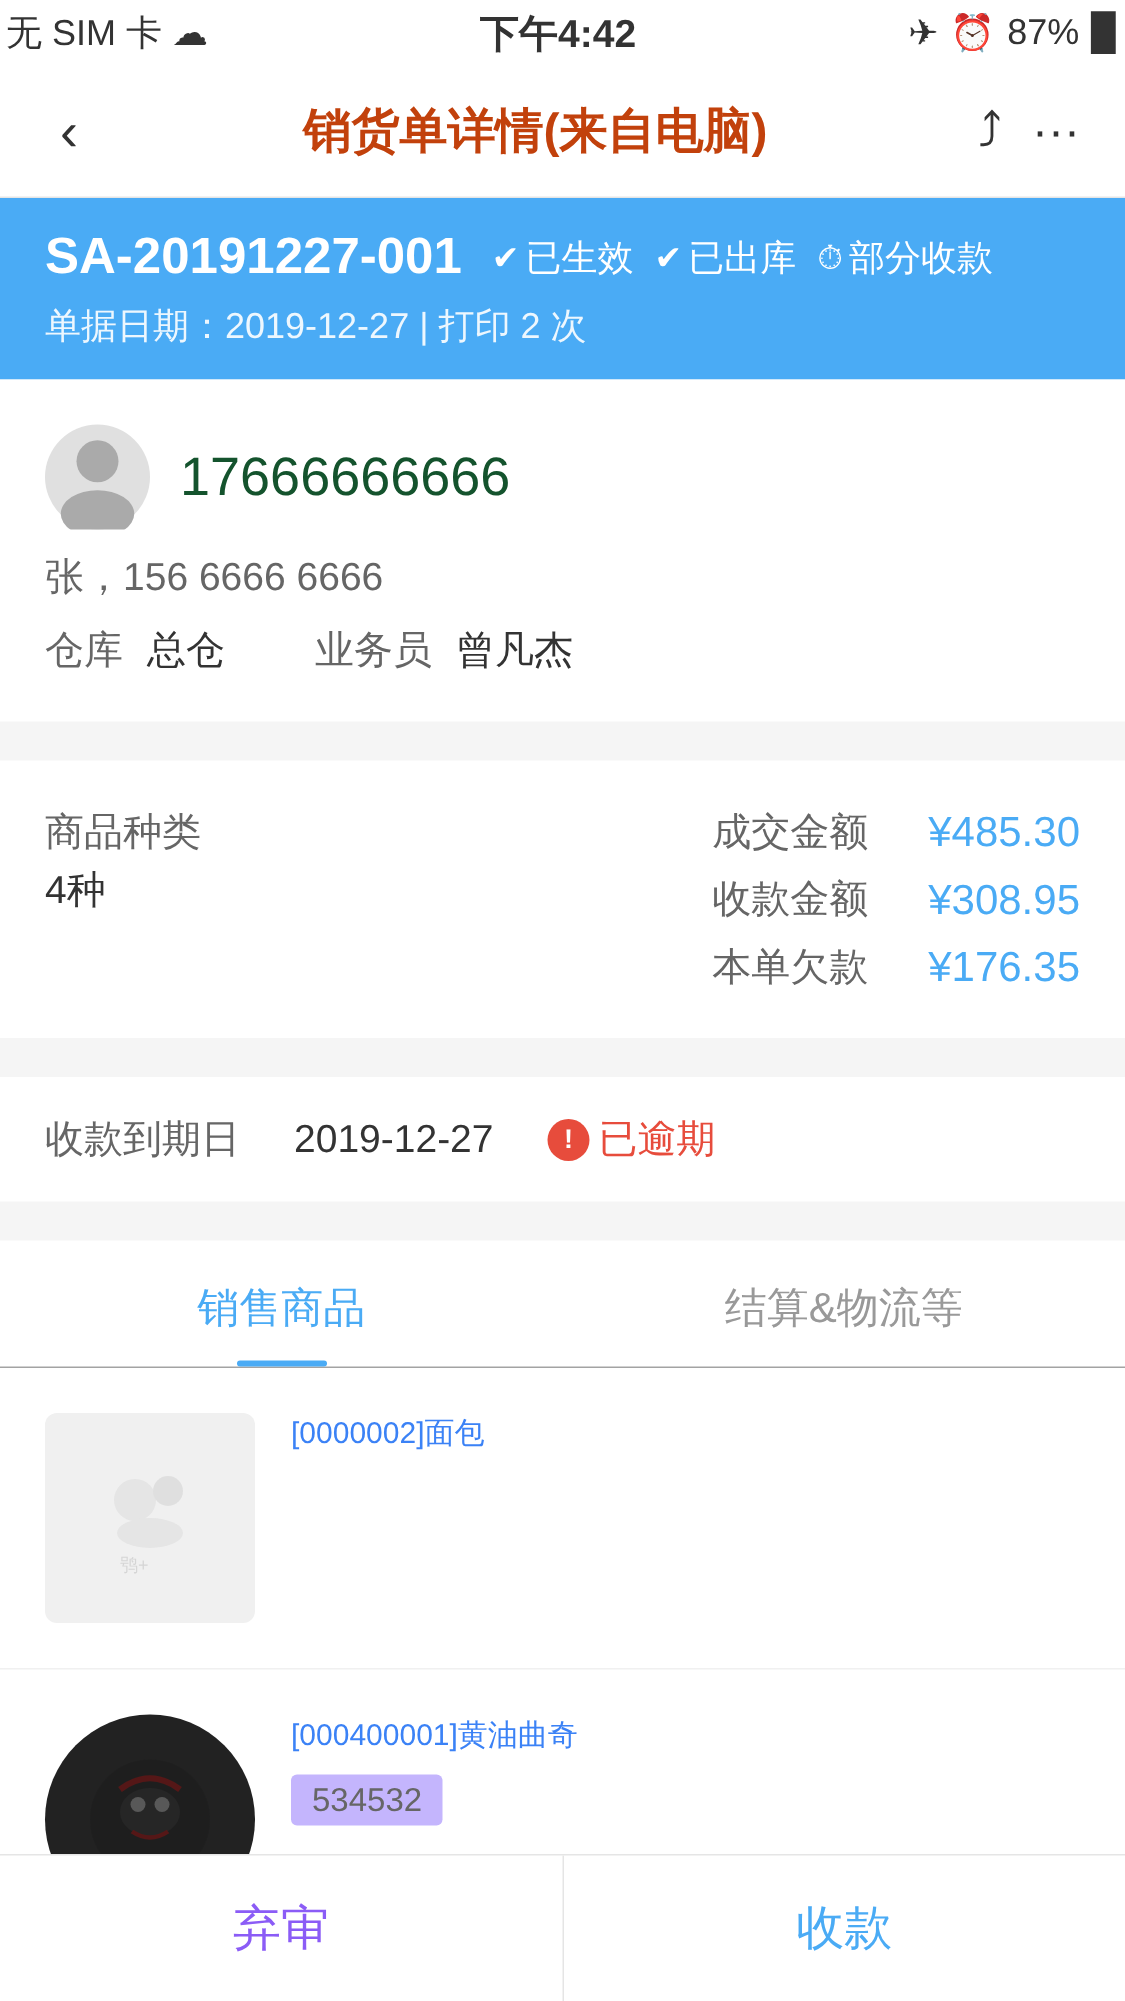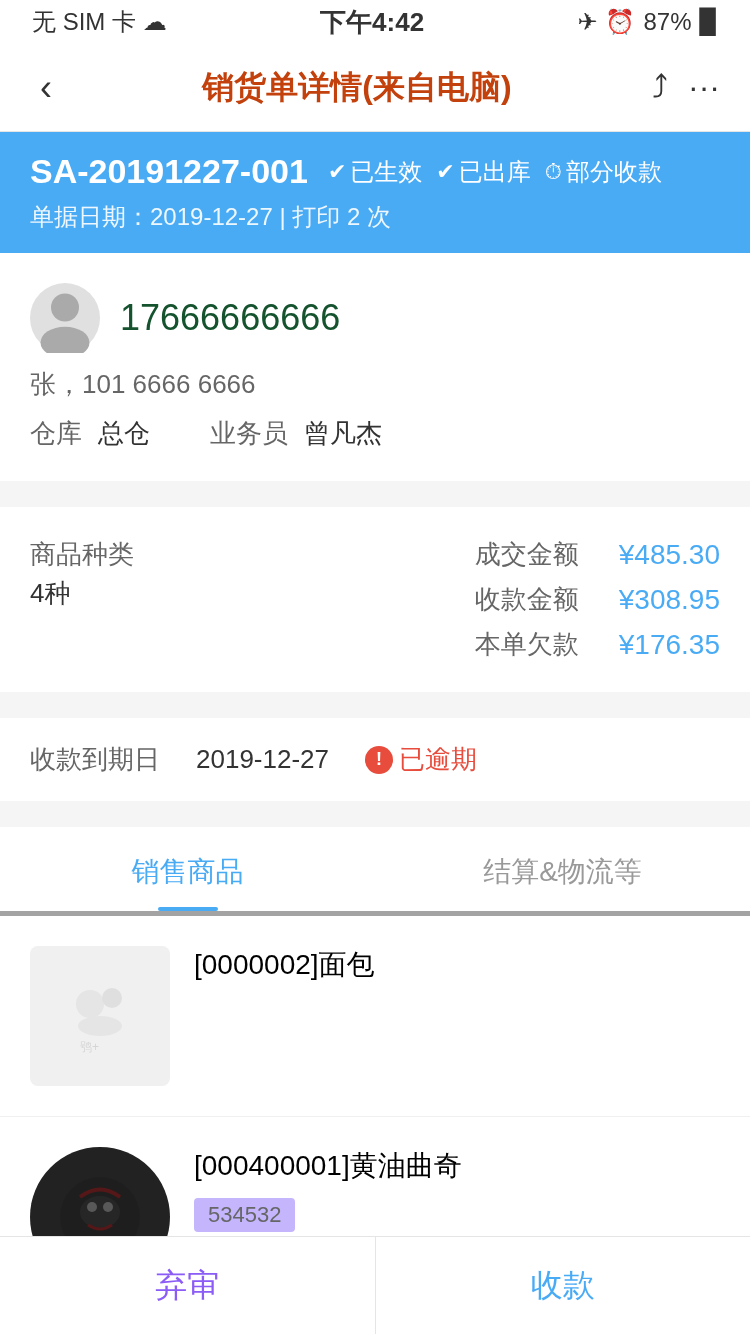--- a/index.html
+++ b/index.html
@@ -13,21 +13,21 @@
       color: #333;
     }
 
     
     .status-bar {
       background: #fff;
       height: 44px;
       display: flex;
       align-items: center;
       justify-content: space-between;
-      padding: 0 32px;
+      padding: 0 4px;
       font-size: 24px;
       font-weight: 500;
     }
     .status-left { display: flex; align-items: center; gap: 10px; }
     .status-center { font-size: 26px; font-weight: 600; }
     .status-right { display: flex; align-items: center; gap: 8px; font-size: 24px; }
 
     
     .nav-bar {
       background: #fff;
@@ -192,21 +192,21 @@
       align-items: center;
       justify-content: center;
       color: #fff;
       font-size: 18px;
       font-weight: 700;
     }
 
     
     .tabs-section {
       background: #fff;
-      border-bottom: 5px solid #a3a3a3;
+      border-bottom: 1px solid #a3a3a3;
     }
     .tabs-container {
       display: flex;
     }
     .tab {
       flex: 1;
       text-align: center;
       padding: 26px 0 20px;
       font-size: 28px;
       color: #999;
@@ -252,22 +252,22 @@
     }
     .product-thumb svg {
       width: 80px;
       height: 80px;
       opacity: 0.3;
     }
     .product-info {
       flex: 1;
     }
     .product-name {
-      font-size: 28px;
-      color: #000000;
+      font-size: 20px;
+      color: #3b82f6;
       margin-bottom: 12px;
     }
     .product-tag {
       display: inline-block;
       background: #c4b5fd;
       color: #666;
       font-size: 22px;
       padding: 4px 14px;
       border-radius: 4px;
       margin-bottom: 14px;
@@ -356,21 +356,21 @@
 <div class="customer-section">
   <div class="customer-header">
     <div class="avatar">
       <svg viewBox="0 0 40 40" fill="none" xmlns="http://www.w3.org/2000/svg">
         <circle cx="20" cy="14" r="8" fill="#aaa"></circle>
         <ellipse cx="20" cy="34" rx="14" ry="9" fill="#aaa"></ellipse>
       </svg>
     </div>
     <div class="customer-phone">17666666666</div>
   </div>
-  <div class="customer-name">张，101 6666 6666</div>
+  <div class="customer-name">张，156 6666 6666</div>
   <div class="customer-meta">
     <div class="meta-item">
       <span class="meta-label">仓库</span>
       <span class="meta-value">总仓</span>
     </div>
     <div class="meta-item">
       <span class="meta-label">业务员</span>
       <span class="meta-value">曾凡杰</span>
     </div>
   </div>

